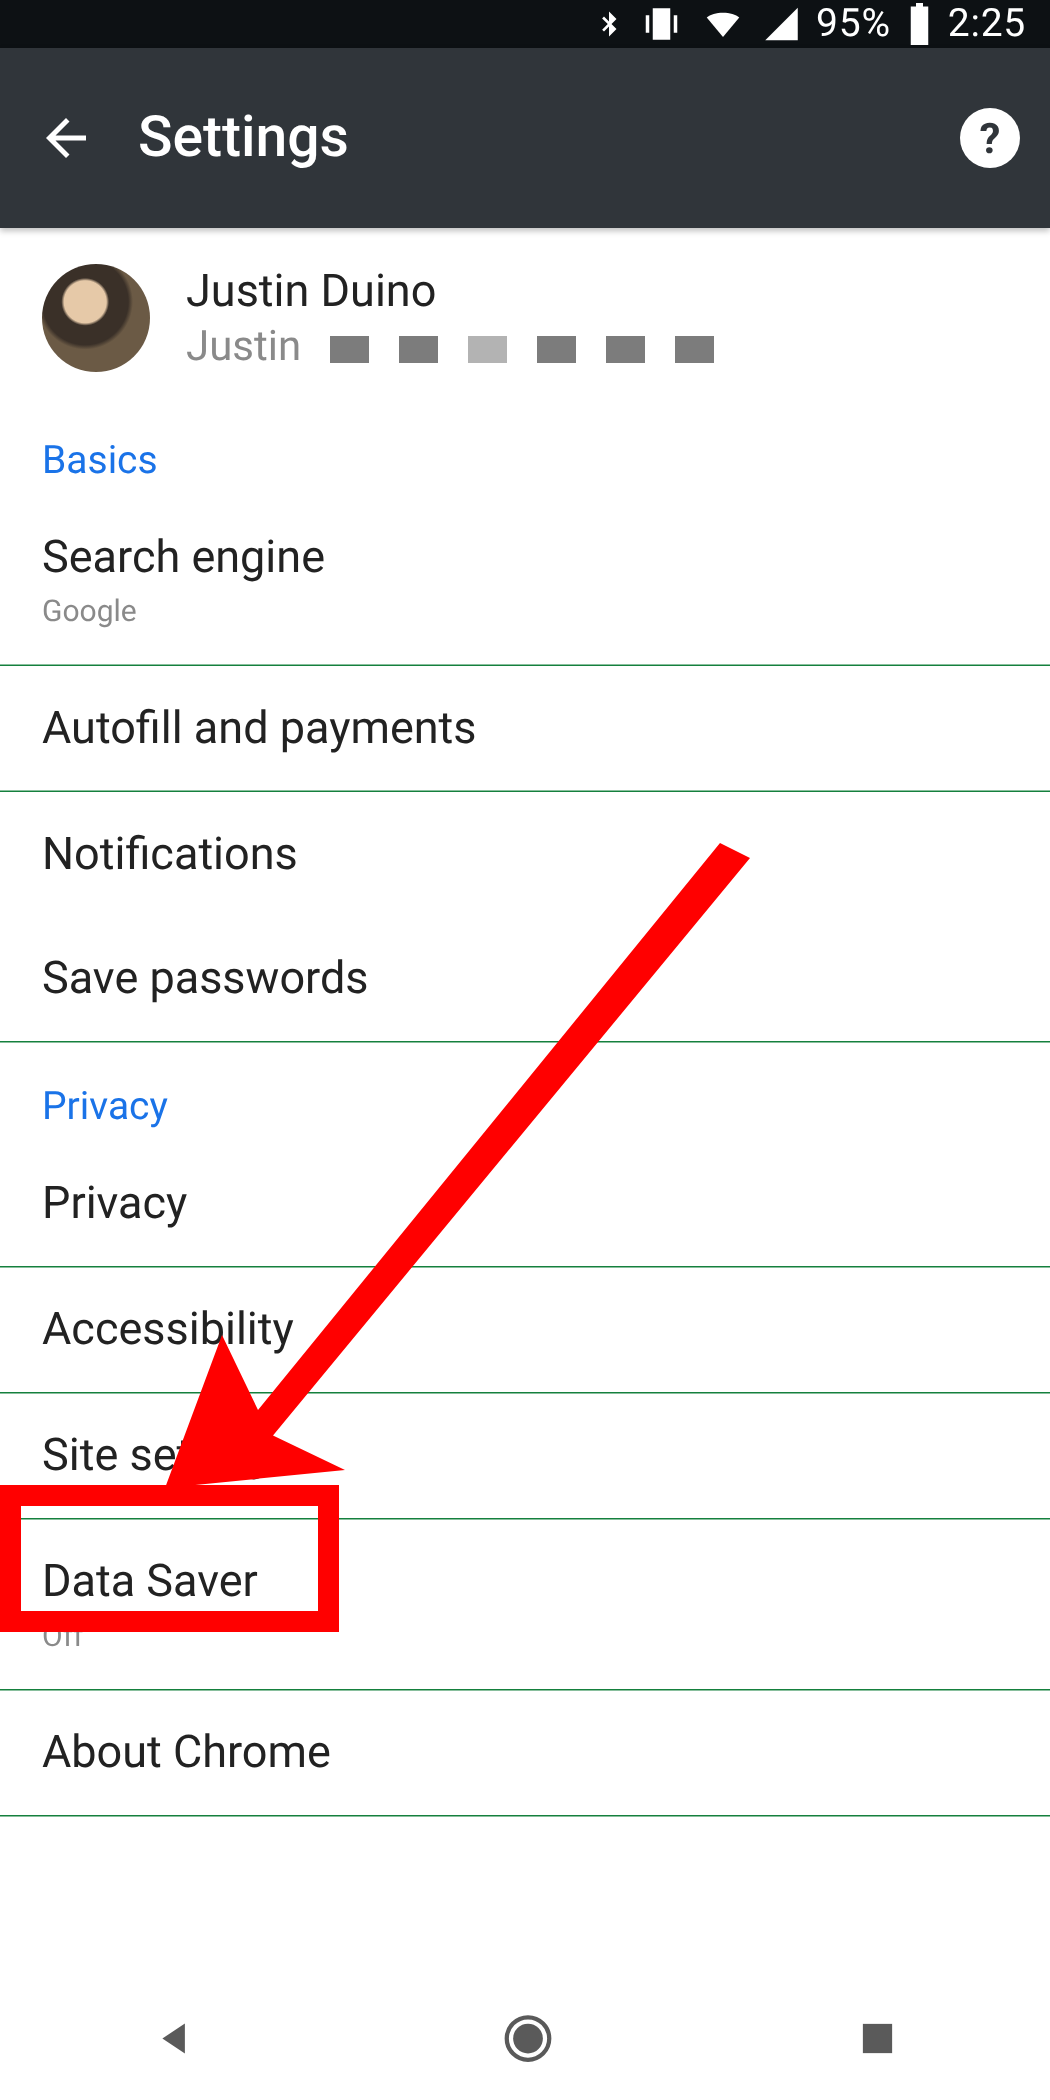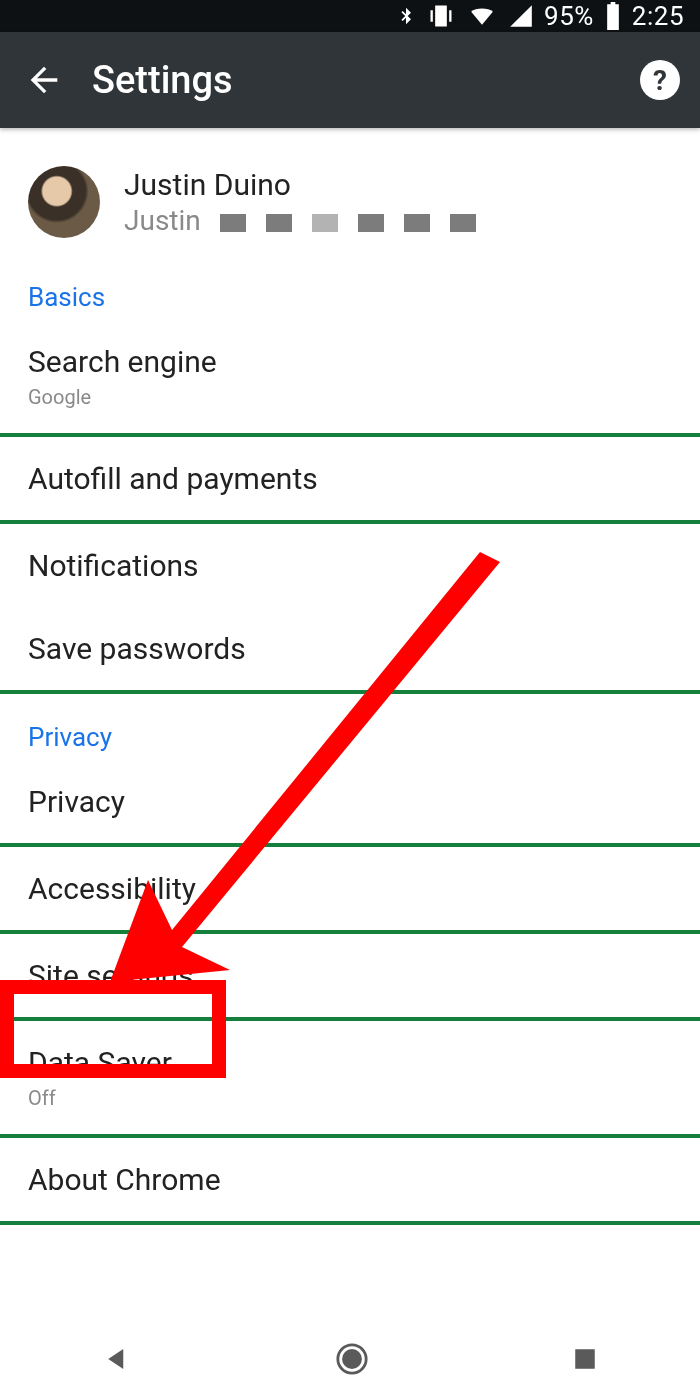--- a/index.html
+++ b/index.html
@@ -1,34 +1,34 @@
 <!DOCTYPE html>
 <html><head>
 <meta charset="utf-8">
 <style>
   * { box-sizing: border-box; margin: 0; padding: 0; }
   html, body { width: 700px; height: 1400px; font-family: Roboto, "Helvetica Neue", Arial, sans-serif; background: #fff; overflow: hidden; }
   .status-bar { height: 32px; background: #0d1114; color: #fff; display: flex; align-items: center; justify-content: flex-end; padding: 0 16px; font-size: 26px; font-weight: 400; letter-spacing: .5px; }
   .status-bar .icons { display: flex; align-items: center; gap: 10px; }
   .status-bar svg { fill: #fff; }
-  .app-bar { height: 96px; background: #30353a; color: #fff; display: flex; align-items: center; padding: 0 20px; box-shadow: 0 2px 4px rgba(0,0,0,.25); }
+  .app-bar { height: 120px; background: #30353a; color: #fff; display: flex; align-items: center; padding: 0 20px; box-shadow: 0 2px 4px rgba(0,0,0,.25); }
   .app-bar .back { width: 48px; height: 48px; display: flex; align-items: center; justify-content: center; margin-right: 24px; }
   .app-bar .title { font-size: 38px; font-weight: 500; flex: 1; }
   .app-bar .help { width: 40px; height: 40px; border-radius: 50%; background: #fff; color: #30353a; display: flex; align-items: center; justify-content: center; font-size: 28px; font-weight: 700; }
-  .content { position: relative; margin-top: 14px; }
+  .content { position: relative; }
   .account-row { display: flex; align-items: center; padding: 24px 28px 40px 28px; }
   .avatar { width: 72px; height: 72px; border-radius: 50%; background: radial-gradient(circle at 40% 35%, #e6c9a8 0 22%, #3a3028 25% 45%, #6b5a45 50% 100%); margin-right: 24px; flex-shrink: 0; }
   .account-name { font-size: 30px; color: #222; font-weight: 400; }
   .account-status { font-size: 28px; color: #8a8a8a; margin-top: 2px; }
   .redact { display: inline-flex; gap: 20px; vertical-align: middle; margin-left: 12px; }
   .redact span { width: 26px; height: 18px; background: #7c7c7c; display: inline-block; }
   .redact span:nth-child(3){ background:#b3b3b3; }
   .section-label { color: #1a73e8; font-size: 26px; font-weight: 400; padding: 4px 28px 8px 28px; }
   .section-label.adv { padding-top: 28px; }
-  .row { padding: 24px 28px; border-bottom: 4px solid #15803d; }
+  .row { padding: 24px 28px; border-bottom: 1px solid #15803d; }
   .row.first { border-top: none; }
   .row .primary { font-size: 30px; color: #222; }
   .row .secondary { font-size: 20px; color: #8a8a8a; margin-top: 6px; }
   .annot-box { position: absolute; border: 14px solid #ff0000; background: transparent; pointer-events: none; }
   .arrow-svg { position: absolute; pointer-events: none; }
   .nav-bar { position: absolute; bottom: 0; left: 0; right: 0; height: 78px; background: #fff; display: flex; align-items: center; justify-content: space-around; }
   .nav-bar svg { fill: #5a5a5a; }
 </style>
 </head>
 <body>

